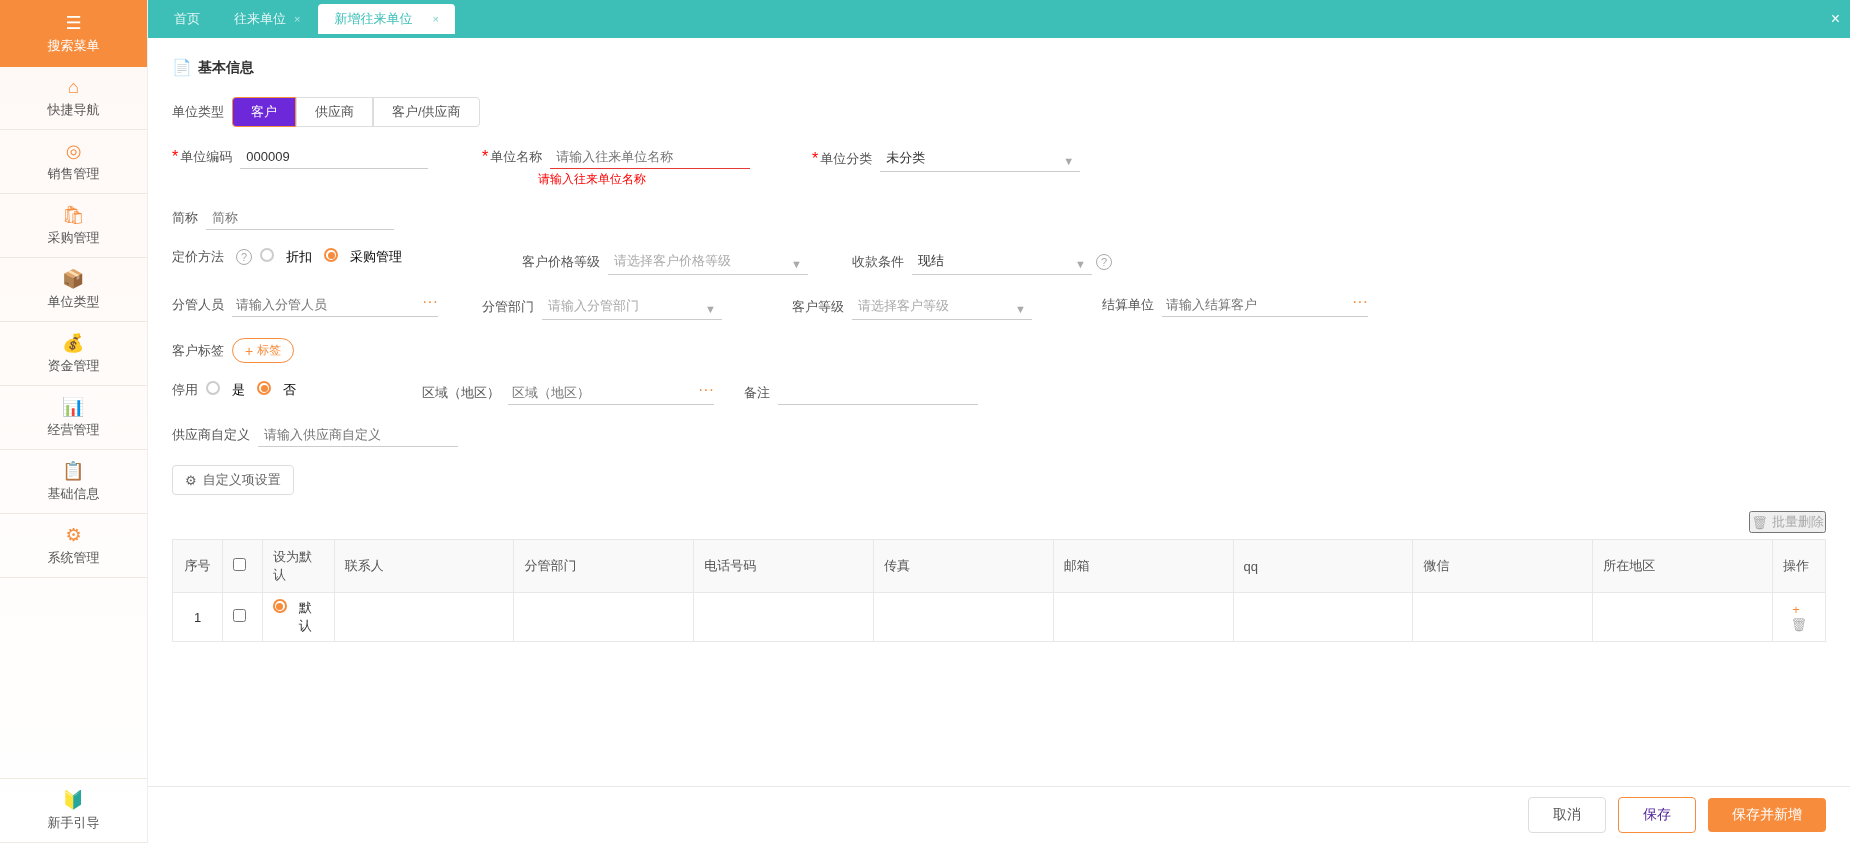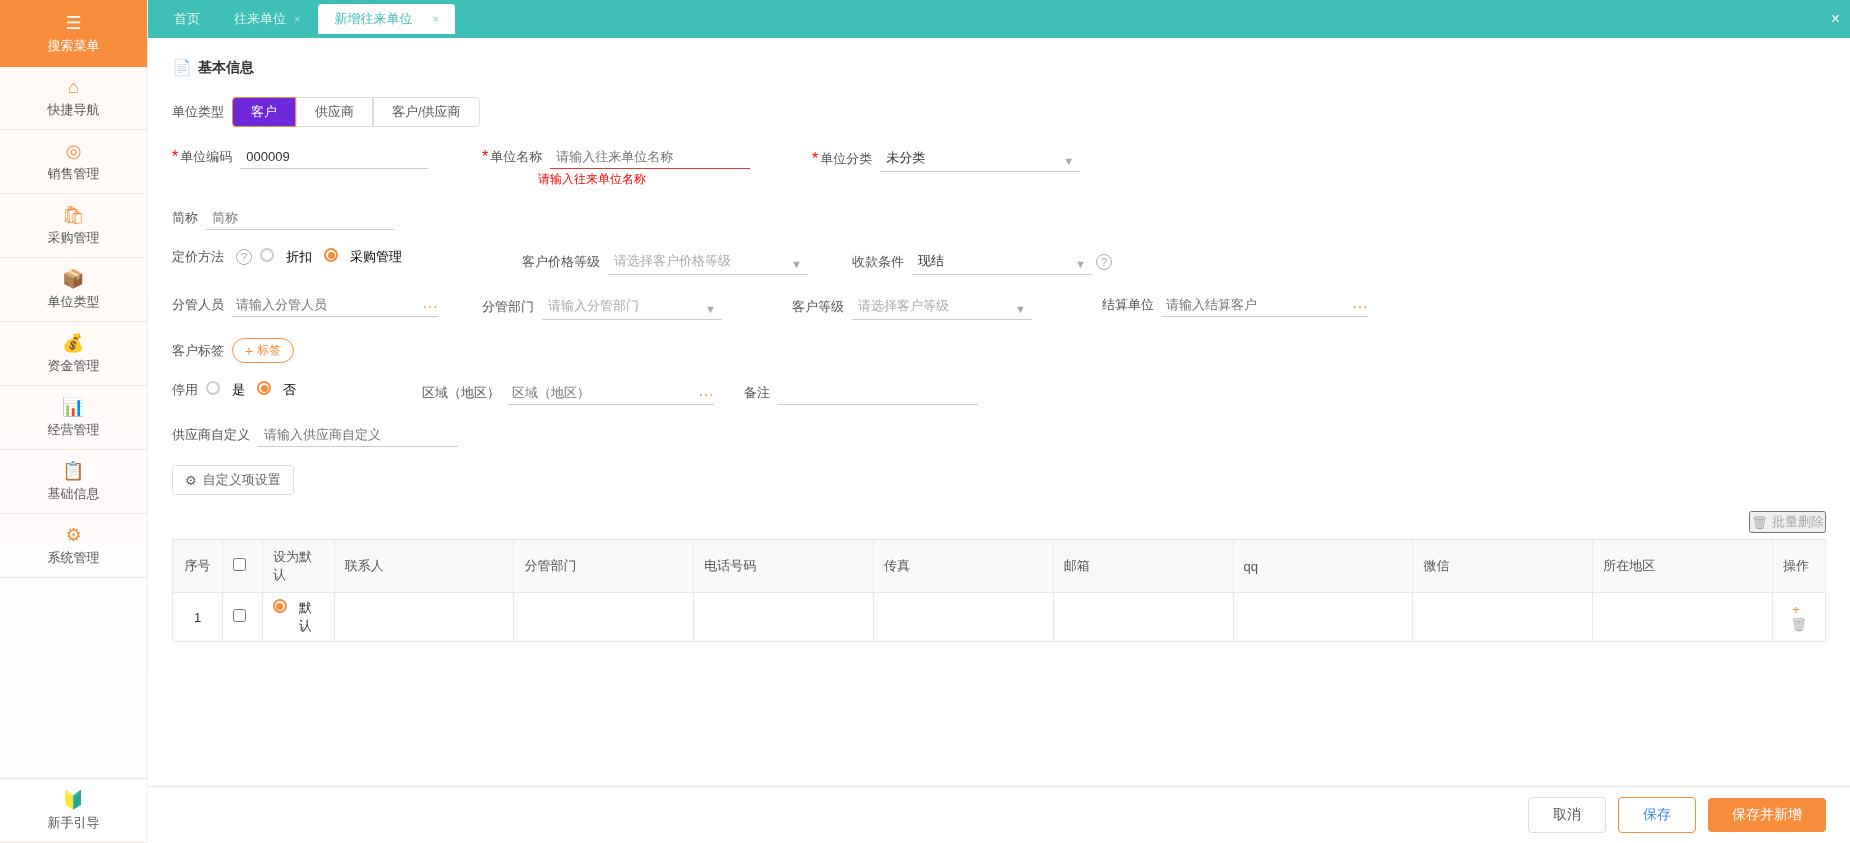--- a/index.html
+++ b/index.html
@@ -292,21 +292,21 @@
       background: #fff;
       color: #555;
       border-radius: 4px;
       cursor: pointer;
     }
     .btn-save {
       padding: 8px 24px;
       font-size: 14px;
       border: none;
       background: #fff;
-      color: #3b82f6;
+      color: #4c1d95;
       border: 1px solid #f78c3c;
       border-radius: 4px;
       cursor: pointer;
     }
     .btn-save-new {
       padding: 8px 24px;
       font-size: 14px;
       border: none;
       background: #f78c3c;
       color: #fff;
@@ -339,21 +339,21 @@
       border: 1px solid #aaa;
       font-size: 11px;
       color: #aaa;
       cursor: pointer;
       margin-left: 4px;
     }
 
     
     .input-with-dots {
       display: flex;
-      align-items: flex-end;
+      align-items: flex-start;
       border-bottom: 1px solid #ccc;
       min-width: 160px;
     }
     .input-with-dots input {
       border: none;
       outline: none;
       font-size: 13px;
       padding: 4px 4px;
       background: transparent;
       color: #aaa;

